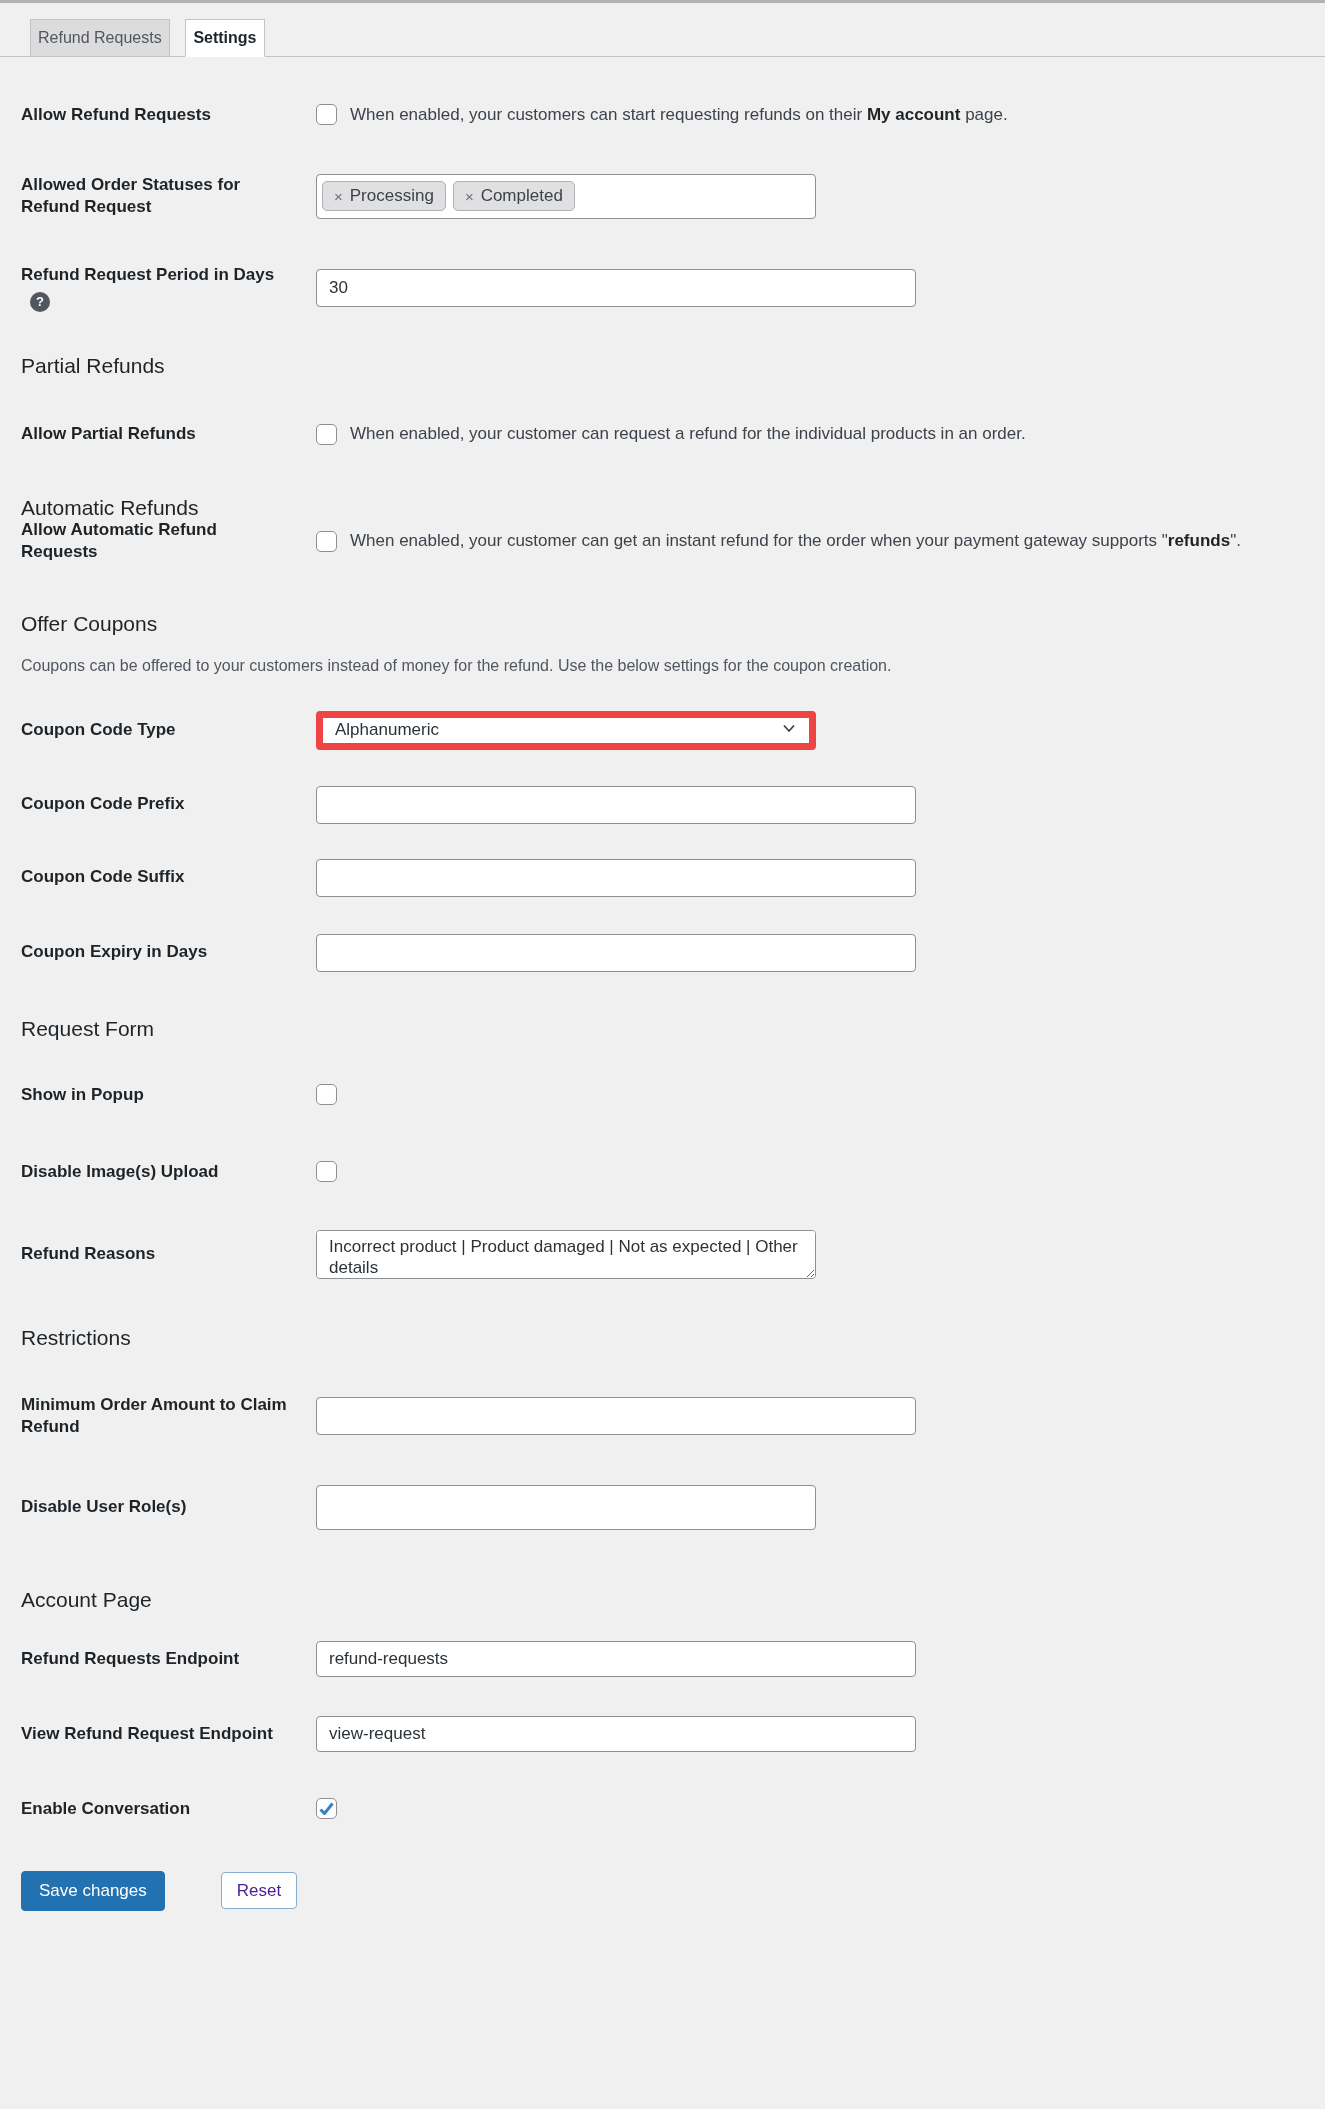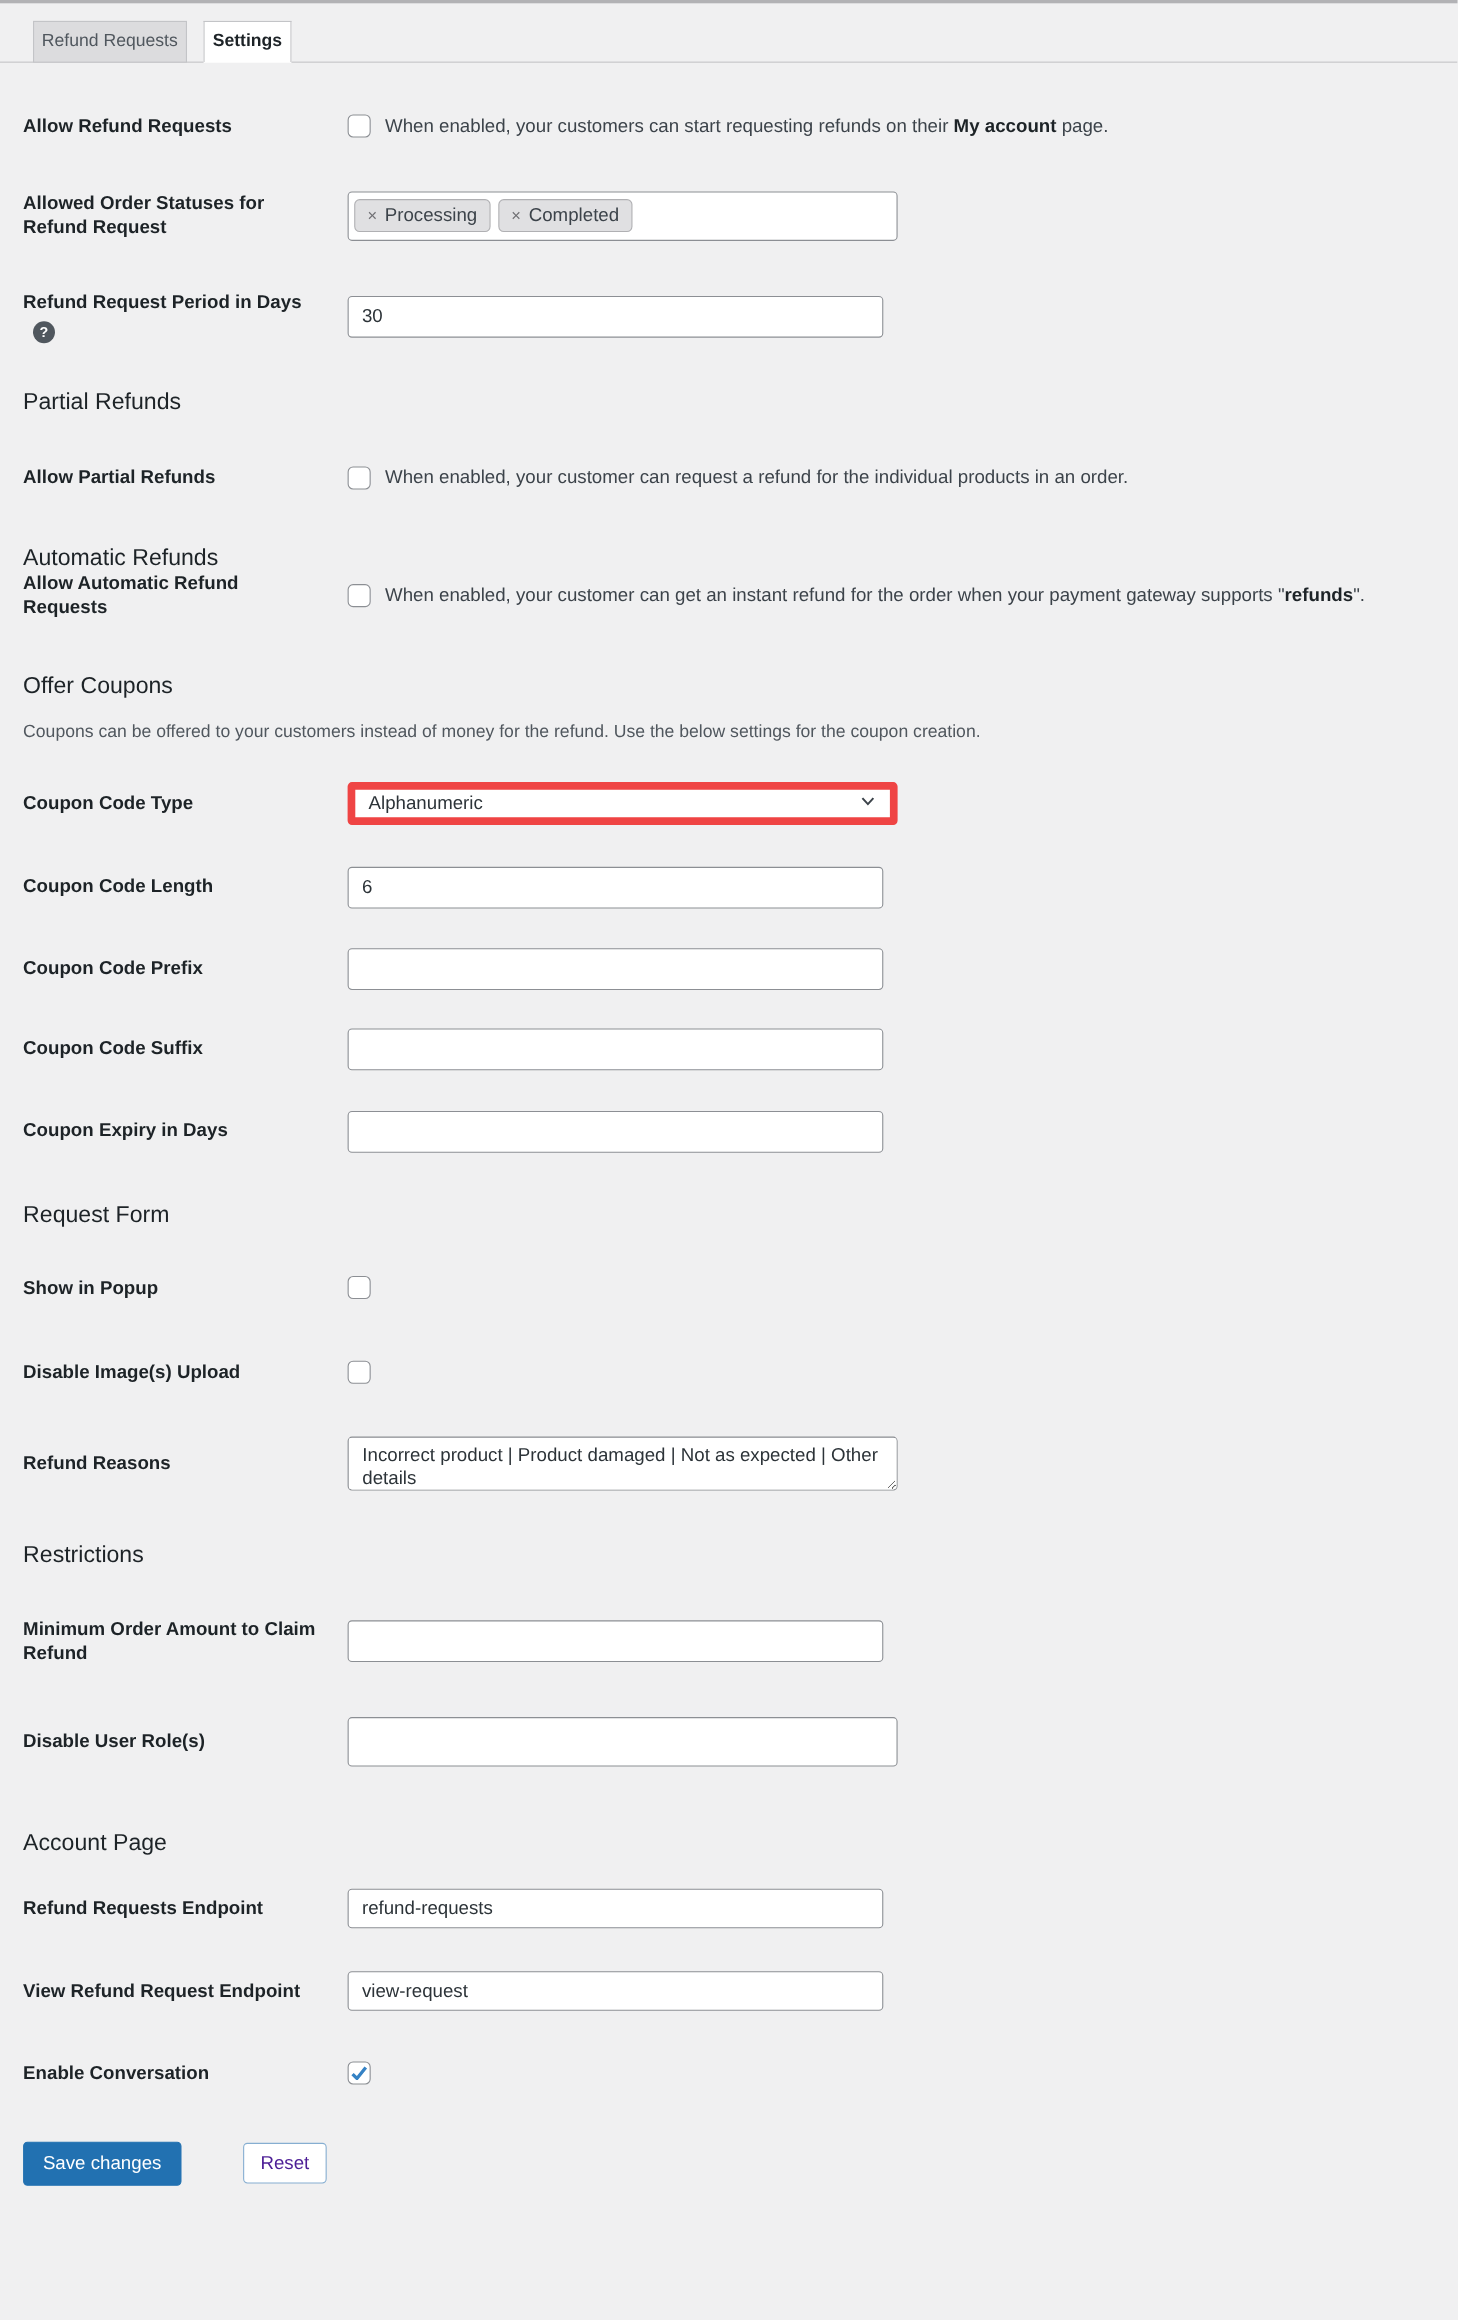--- a/index.html
+++ b/index.html
@@ -56,21 +56,21 @@
     flex: none;
     width: 295px;
     padding-right: 25px;
     font-weight: 600;
     color: #1d2327;
     line-height: 1.3;
   }
 
   
   .text-input {
-    width: 487px;
+    width: 600px;
     height: 38px;
     background: #ffffff;
     border: 1px solid #8c8f94;
     border-radius: 4px;
     padding: 12px 12px;
     font-family: "Liberation Sans", sans-serif;
     font-size: 17px;
     color: #2c3338;
   }
   .text-input.short { height: 36px; }
@@ -247,24 +247,20 @@
   <div class="row" style="margin-top:35px">
     <div class="row-label">Coupon Code Type</div>
     <div class="select">
       <span>Alphanumeric</span>
       <span><svg width="16" height="16" viewBox="0 0 16 16">
             <polyline points="3,5.5 8,11 13,5.5" fill="none" stroke="#3c434a" stroke-width="1.8"></polyline>
           </svg></span>
     </div>
   </div>
 
-  <div class="row" style="margin-top:38px">
-    <div class="row-label">Coupon Code Length</div>
-    <input class="text-input" value="6" style="">
-  </div>
 
   <div class="row" style="margin-top:36px">
     <div class="row-label">Coupon Code Prefix</div>
     <input class="text-input" value="" style="">
   </div>
 
   <div class="row" style="margin-top:35px">
     <div class="row-label">Coupon Code Suffix</div>
     <input class="text-input" value="" style="">
   </div>

